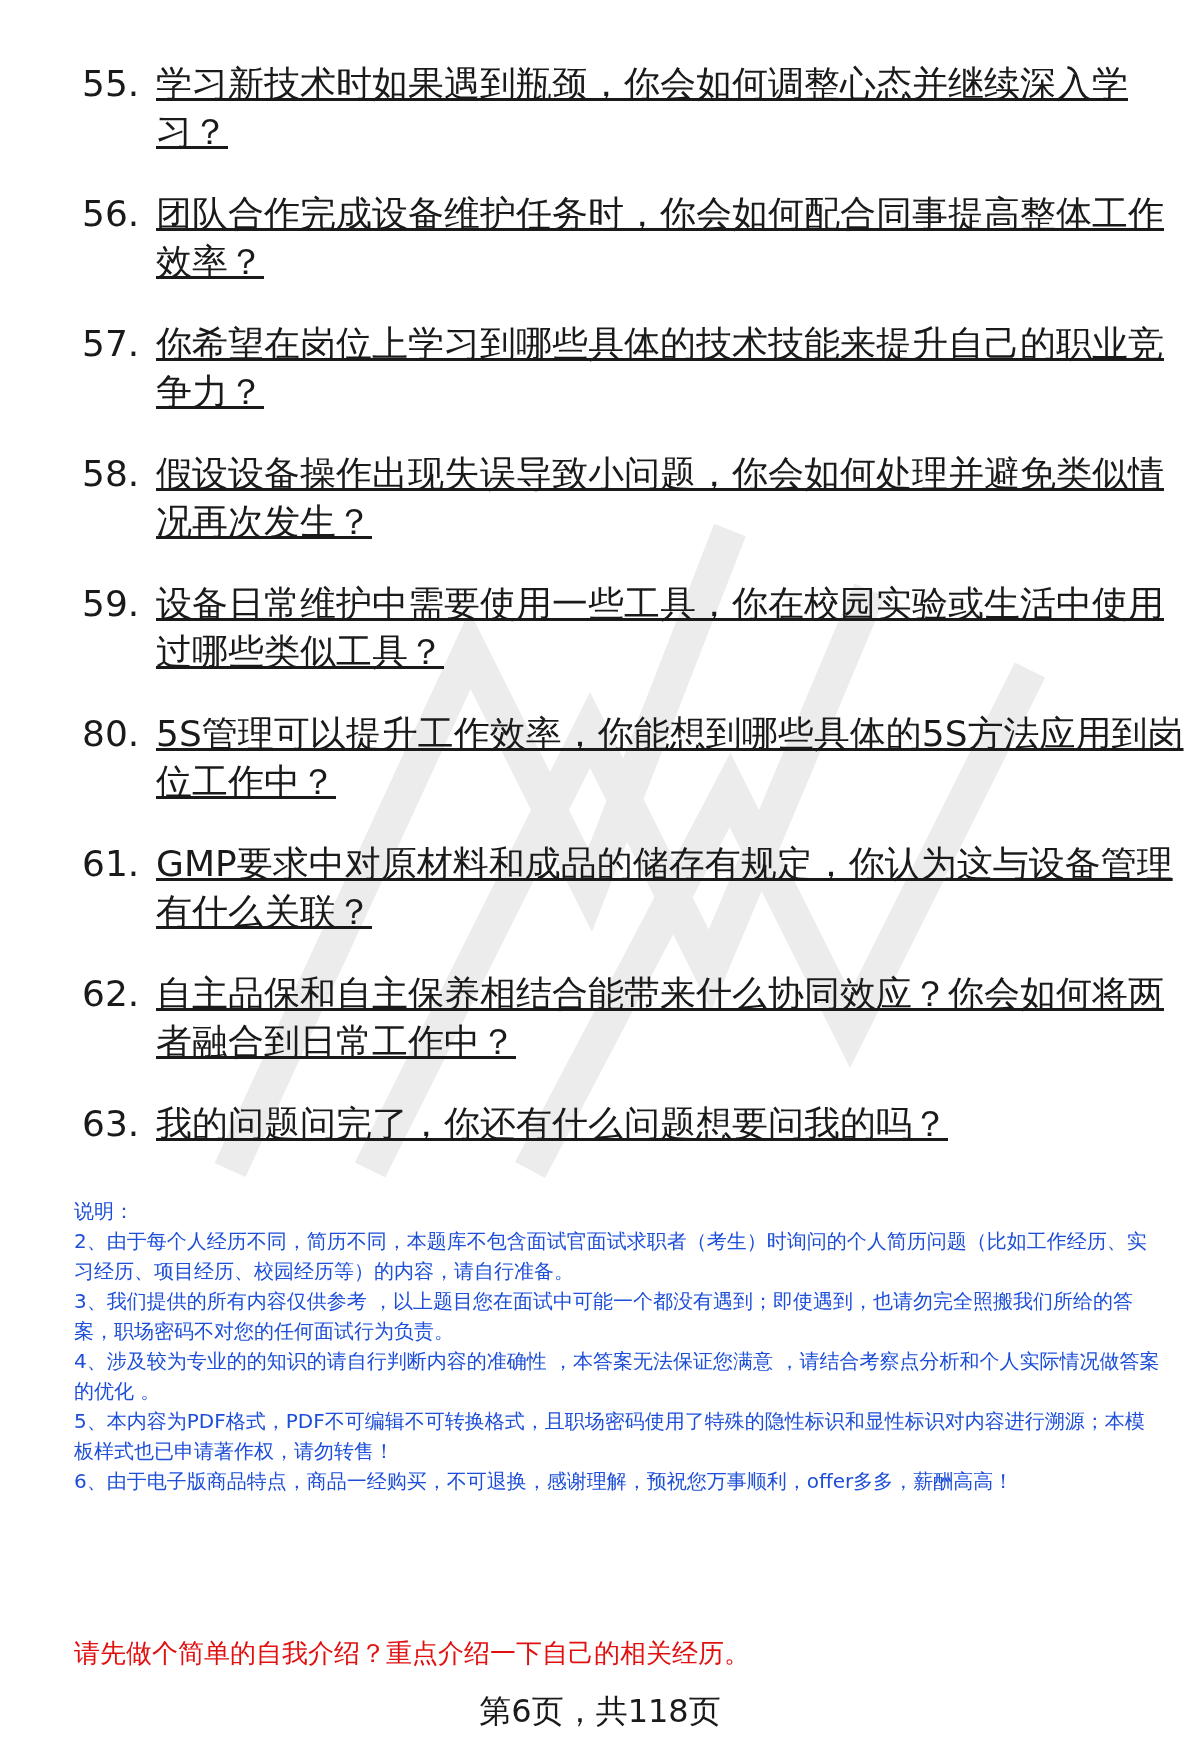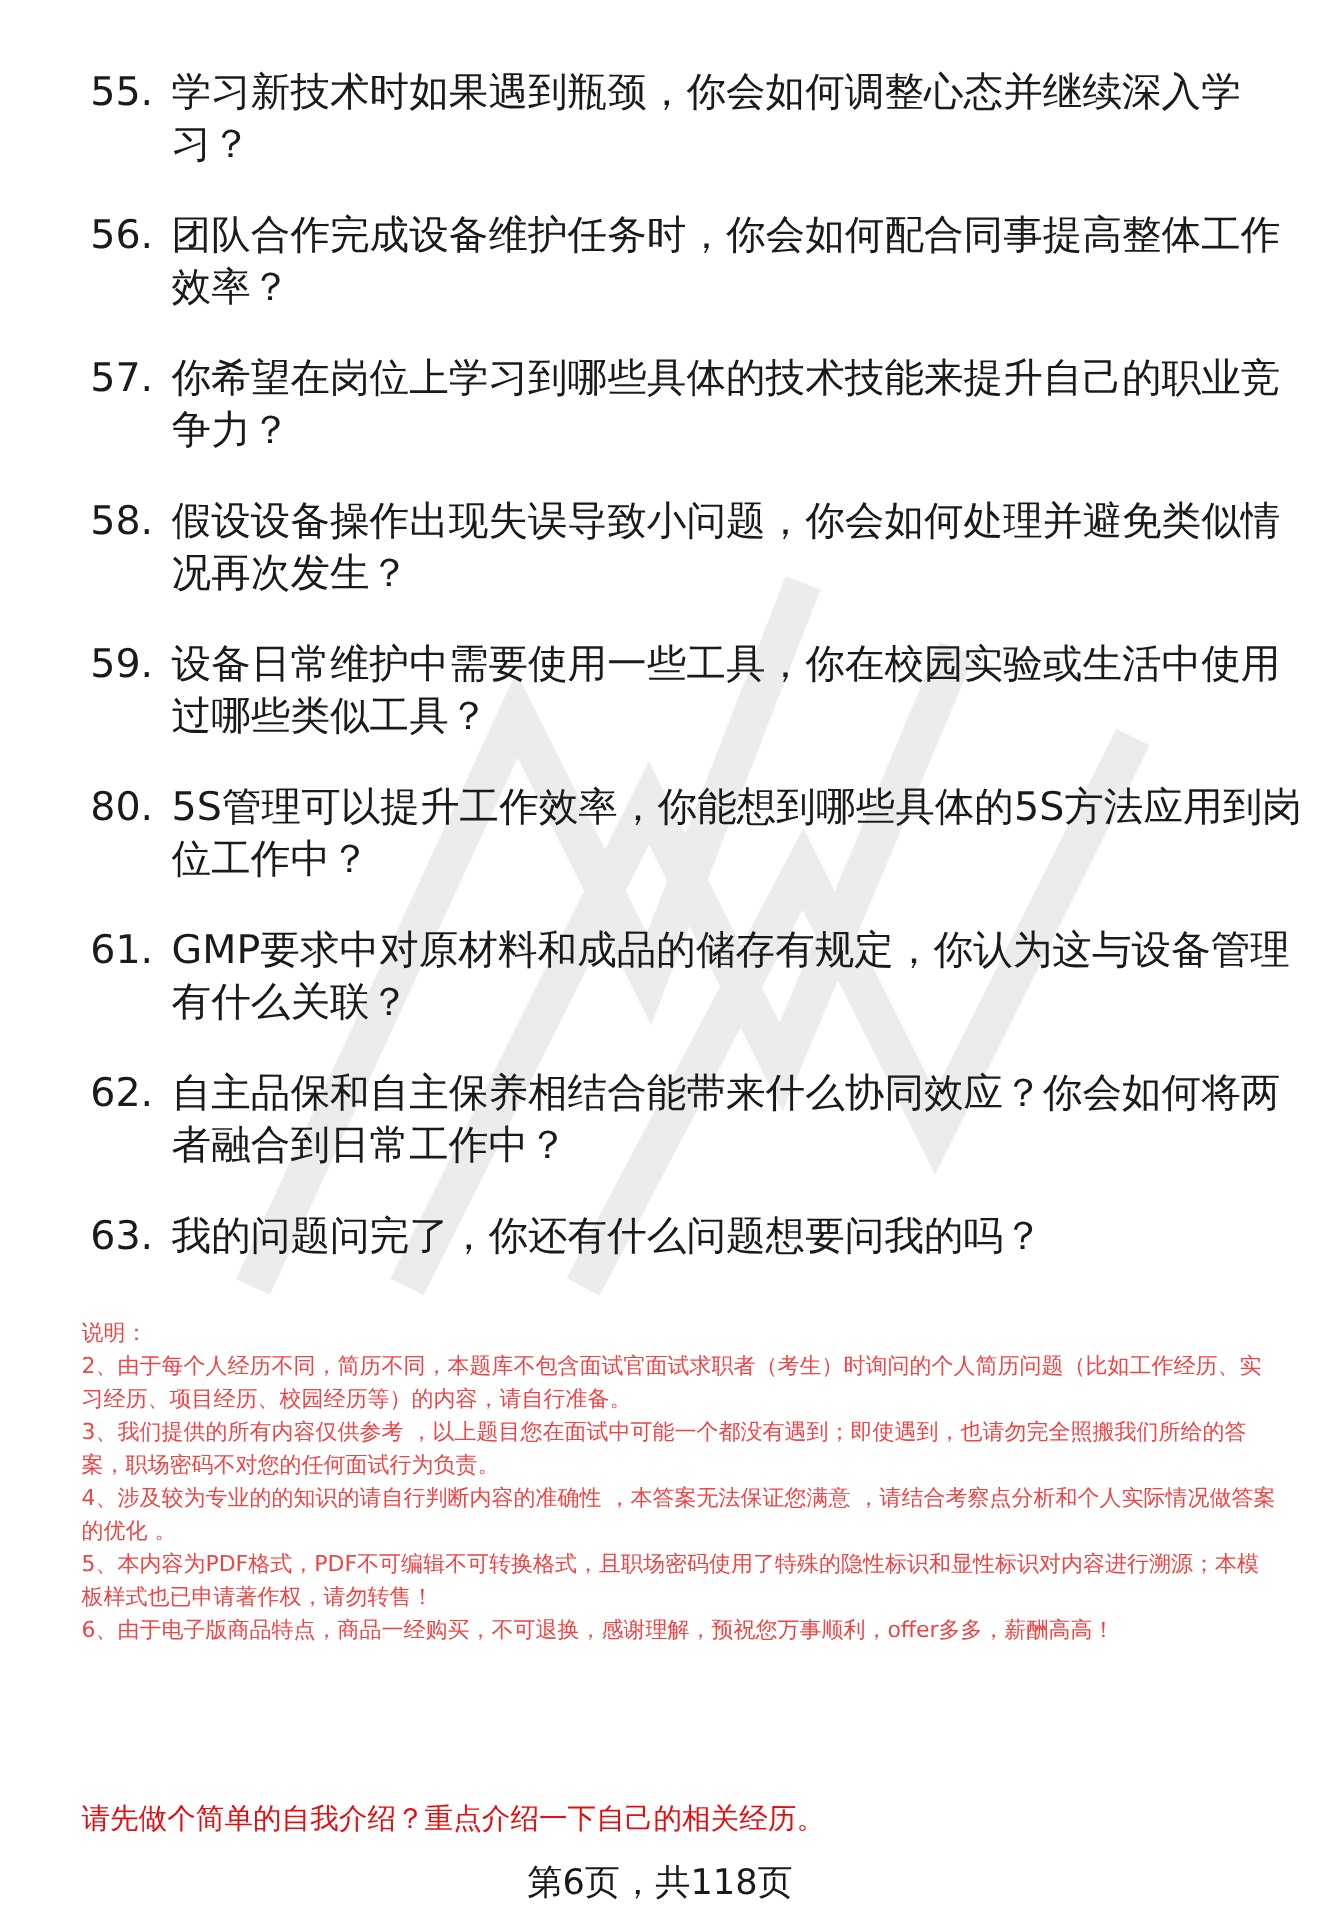--- a/index.html
+++ b/index.html
@@ -10,24 +10,24 @@
     .watermark {
       position: absolute; left: 170px; top: 470px; width: 880px; height: 720px;
       pointer-events: none; opacity: 0.07;
     }
     .questions { position: absolute; left: 54px; top: 60px; width: 1110px; margin-left: 28px; }
     .q {
       display: flex; font-size: 36px; line-height: 48px; margin-bottom: 34px;
       letter-spacing: 0px;
     }
     .q .num { width: 74px; flex: 0 0 74px; }
-    .q .text { flex: 1; }
+    .q .text { flex: 1; text-decoration: underline; }
     .notes {
       position: absolute; left: 74px; top: 1196px; width: 1090px;
-      font-size: 20px; line-height: 30px; color: #ef4444;
+      font-size: 20px; line-height: 30px; color: #1d4ed8;
     }
     .notes p { margin: 0; }
     .highlight {
       position: absolute; left: 74px; top: 1636px;
       font-size: 26px; font-weight: normal; color: #e01010;
     }
     .footer {
       position: absolute; left: 0; width: 1200px; top: 1690px; text-align: center;
       font-size: 32px; color: #1a1a1a;
     }

